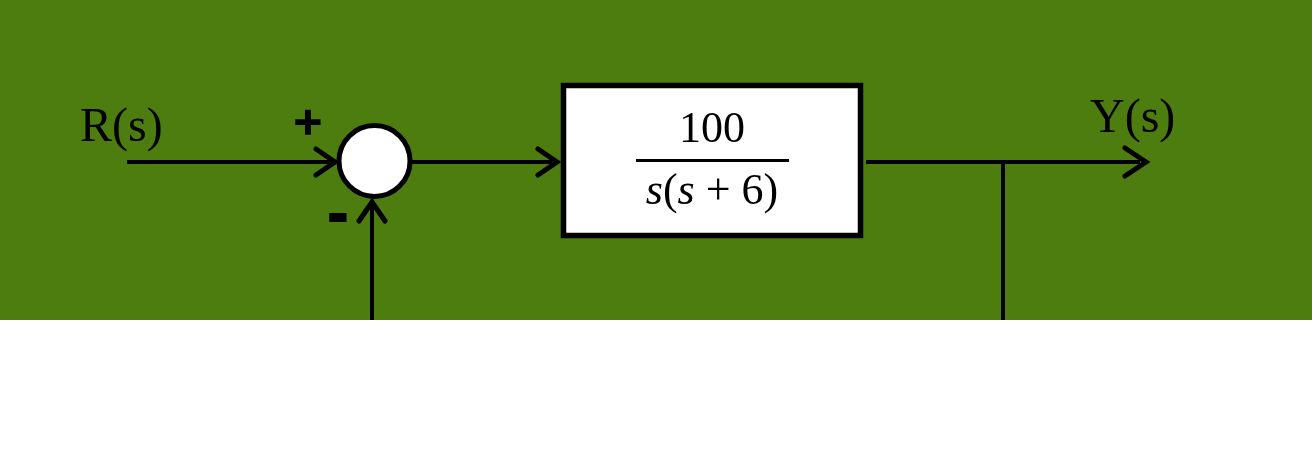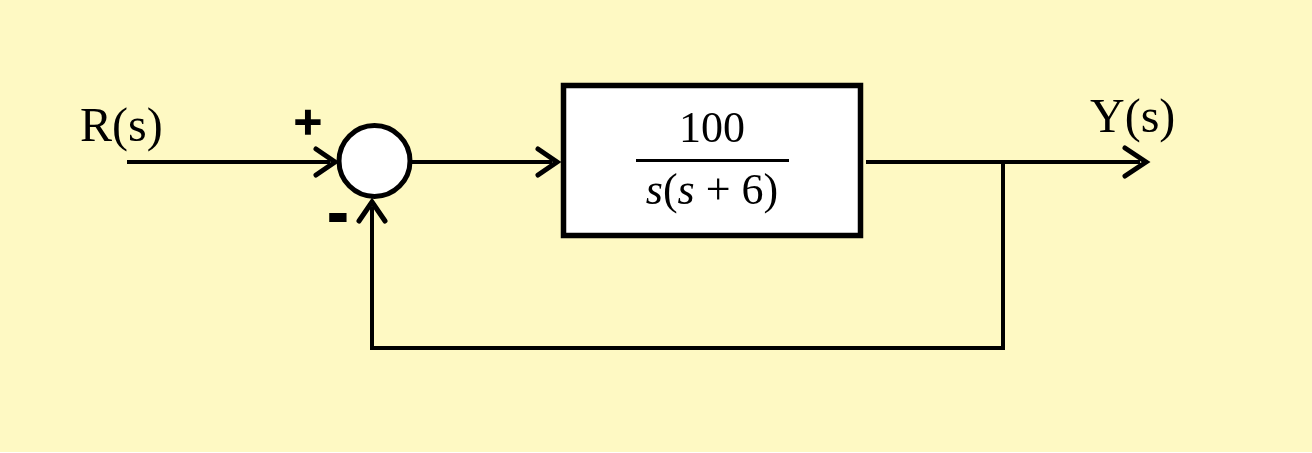--- a/index.html
+++ b/index.html
@@ -3,22 +3,22 @@
 <meta charset="utf-8">
 <style>
   html, body {
     margin: 0;
     padding: 0;
     background: #ffffff;
   }
   .canvas {
     position: relative;
     width: 1312px;
-    height: 452px;
-    background: #fef9c3;
+    height: 320px;
+    background: #4d7c0f;
     overflow: hidden;
   }
   svg { display: block; }
 
   .lbl {
     font-family: "Liberation Serif", serif;
     font-size: 48px;
     fill: #000000;
   }
   .frac {

